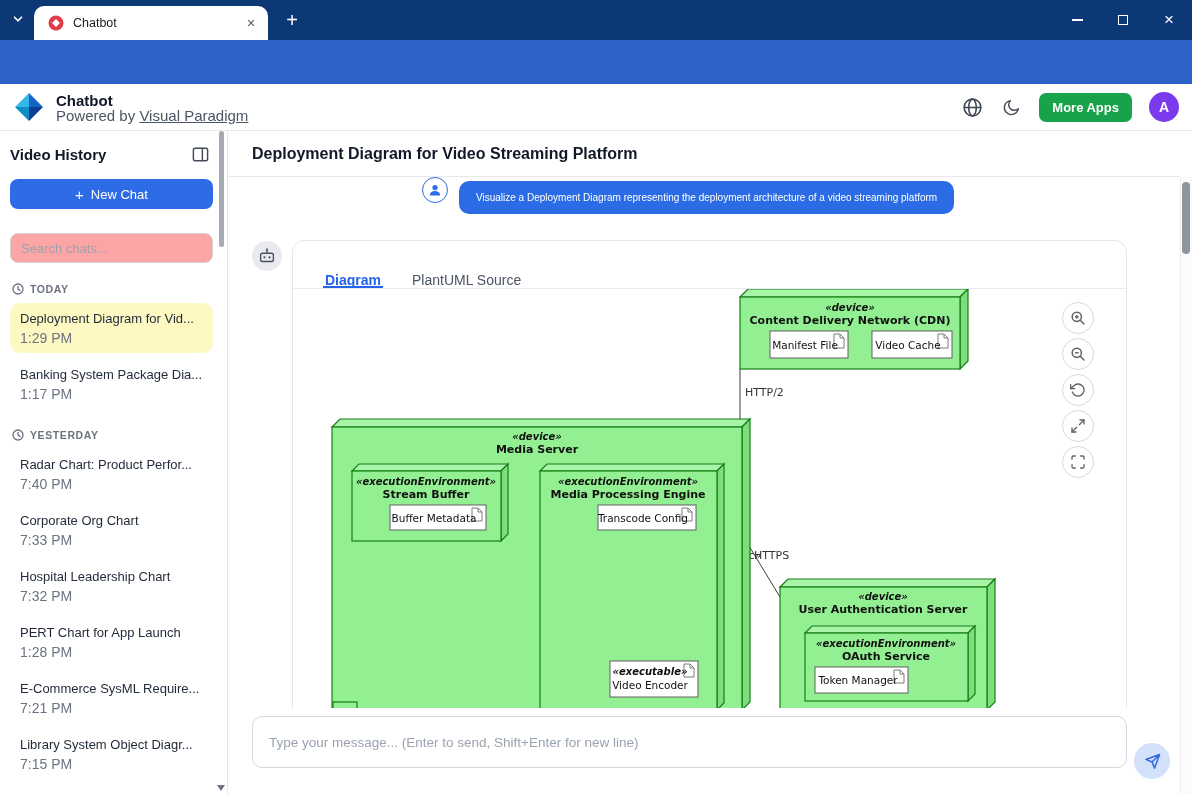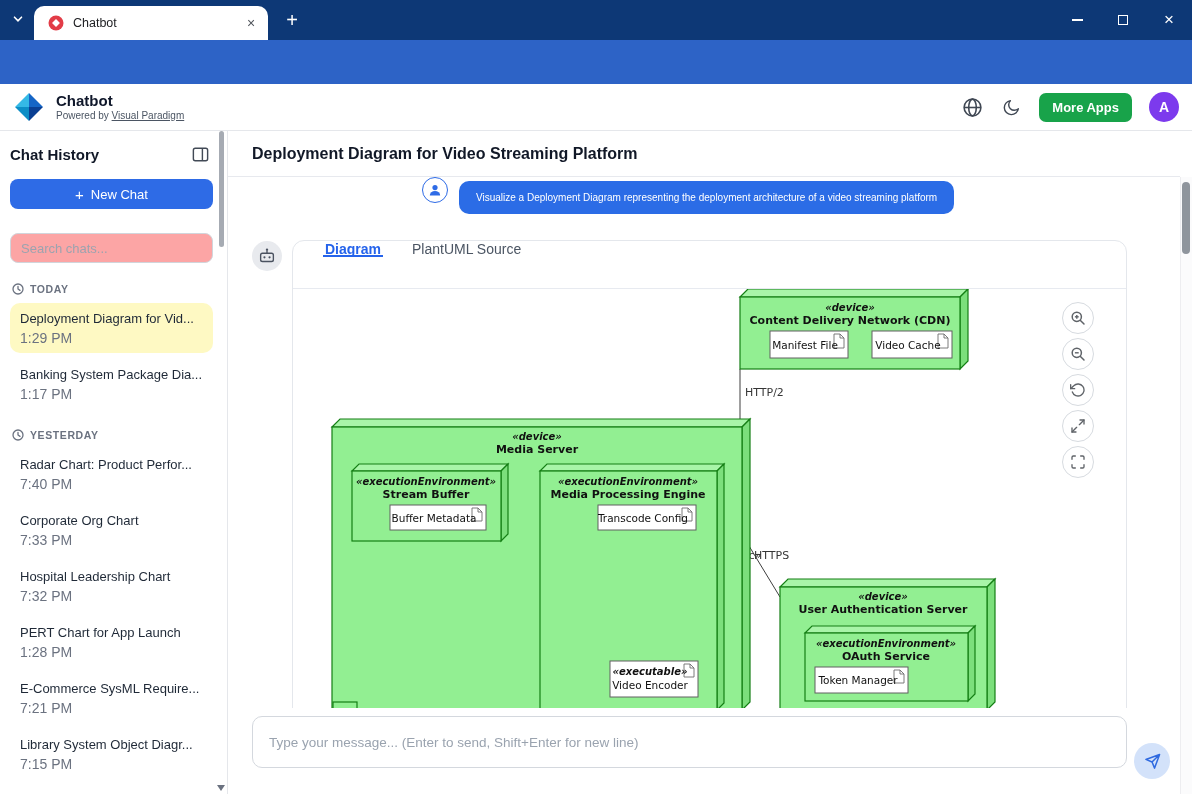--- a/index.html
+++ b/index.html
@@ -40,21 +40,21 @@
   .kebab{position:absolute;left:1166px;top:52px;width:8px;height:20px;display:flex;flex-direction:column;
         align-items:center;justify-content:space-between;padding:2px 0;box-sizing:border-box;}
   .kebab i{width:3.5px;height:3.5px;border-radius:50%;background:#fff;}
 
   
   .appheader{position:absolute;left:0;top:84px;width:1192px;height:47px;background:#fff;
         border-bottom:1px solid #e5e7eb;box-sizing:border-box;display:flex;align-items:center;}
   .vp-logo{margin-left:12px;flex:none;display:flex;}
   .app-titles{margin-left:10px;}
   .app-name{font-size:15px;font-weight:700;color:#0f172a;line-height:17px;}
-  .app-sub{font-size:10px;color:#4b5563;line-height:13px;}
+  .app-sub{font-size:15px;color:#4b5563;line-height:13px;}
   .app-sub .link{text-decoration:underline;color:#4b5563;}
   .hdr-right{margin-left:auto;display:flex;align-items:center;gap:17px;margin-right:13px;}
   .hdr-icon{width:22px;height:22px;display:flex;align-items:center;justify-content:center;}
   .more-apps{background:#18a34a;color:#fff;font-size:13px;font-weight:700;padding:7px 13px;border-radius:7px;}
   .hdr-avatar{width:30px;height:30px;border-radius:50%;background:#7c3aed;color:#fff;font-weight:700;font-size:14px;
         display:flex;align-items:center;justify-content:center;}
 
   
   .sidebar{position:absolute;left:0;top:131px;width:228px;height:663px;border-right:1px solid #e5e7eb;
         box-sizing:border-box;padding:10px 14px 0 10px;overflow:hidden;background:#fff;}
@@ -84,21 +84,21 @@
   .page-title{font-size:16px;font-weight:700;color:#111827;text-align:center;}
   .user-avatar{position:absolute;left:194px;top:46px;width:26px;height:26px;border-radius:50%;
         border:1.5px solid #2e6be6;background:#fff;box-sizing:border-box;
         display:flex;align-items:center;justify-content:center;}
   .user-bubble{position:absolute;left:231px;top:50px;height:33px;line-height:33px;background:#2b6ce6;color:#fff;
         font-size:10px;border-radius:10px;padding:0 17px;white-space:nowrap;}
   .bot-avatar{position:absolute;left:24px;top:110px;width:30px;height:30px;border-radius:50%;background:#e8eaee;
         display:flex;align-items:center;justify-content:center;}
   .card{position:absolute;left:64px;top:109px;width:835px;height:566px;border:1px solid #e4e7ec;border-radius:12px;
         background:#fff;box-sizing:border-box;overflow:hidden;}
-  .tabs{height:48px;border-bottom:1px solid #e7eaf0;display:flex;align-items:flex-start;padding-left:30px;gap:27px;
+  .tabs{height:48px;border-bottom:1px solid #e7eaf0;display:flex;align-items:flex-end;padding-left:30px;gap:27px;
         box-sizing:border-box;}
   .tab-item{font-size:14px;color:#4b5563;display:flex;align-items:center;padding:0 2px;}
   .tab-item.active{color:#2563eb;font-weight:600;box-shadow:inset 0 -2px 0 #2563eb;}
   .canvas{position:absolute;left:0;top:48px;width:833px;height:421px;}
   .zoombar{position:absolute;left:769px;top:61px;display:flex;flex-direction:column;gap:4px;}
   .zbtn{width:32px;height:32px;border-radius:50%;border:1px solid #d7dbe0;background:#fff;box-sizing:border-box;
         display:flex;align-items:center;justify-content:center;}
   .input-bar{position:absolute;left:0;top:577px;width:952px;height:86px;background:#fff;}
   .msg-input{position:absolute;left:24px;top:8px;width:875px;height:52px;border:1px solid #d4d8de;border-radius:10px;
         padding:0 16px;font-size:13.5px;color:#374151;box-sizing:border-box;outline:none;
@@ -253,21 +253,21 @@
             <path d="M17.2 11.2 A7.4 7.4 0 1 1 8.8 2.8 A5.9 5.9 0 0 0 17.2 11.2z" fill="none" stroke="#3f4753" stroke-width="1.5" stroke-linejoin="round"></path>
           </svg>
       </span>
       <span class="more-apps">More Apps</span>
       <span class="hdr-avatar">A</span>
     </div>
   </div>
 
   <div class="sidebar">
     <div class="sb-head">
-      <span class="sb-title">Chat History</span>
+      <span class="sb-title">Video History</span>
       <span class="panel-btn">
         <svg width="19" height="19" viewBox="0 0 20 20">
             <rect x="2.5" y="3.5" width="15" height="13" rx="2" fill="none" stroke="#424a56" stroke-width="1.5"></rect>
             <line x1="12" y1="3.5" x2="12" y2="16.5" stroke="#424a56" stroke-width="1.5"></line>
           </svg>
       </span>
     </div>
     <div class="new-chat">
       <span class="plus">+</span>
       <span>New Chat</span>

